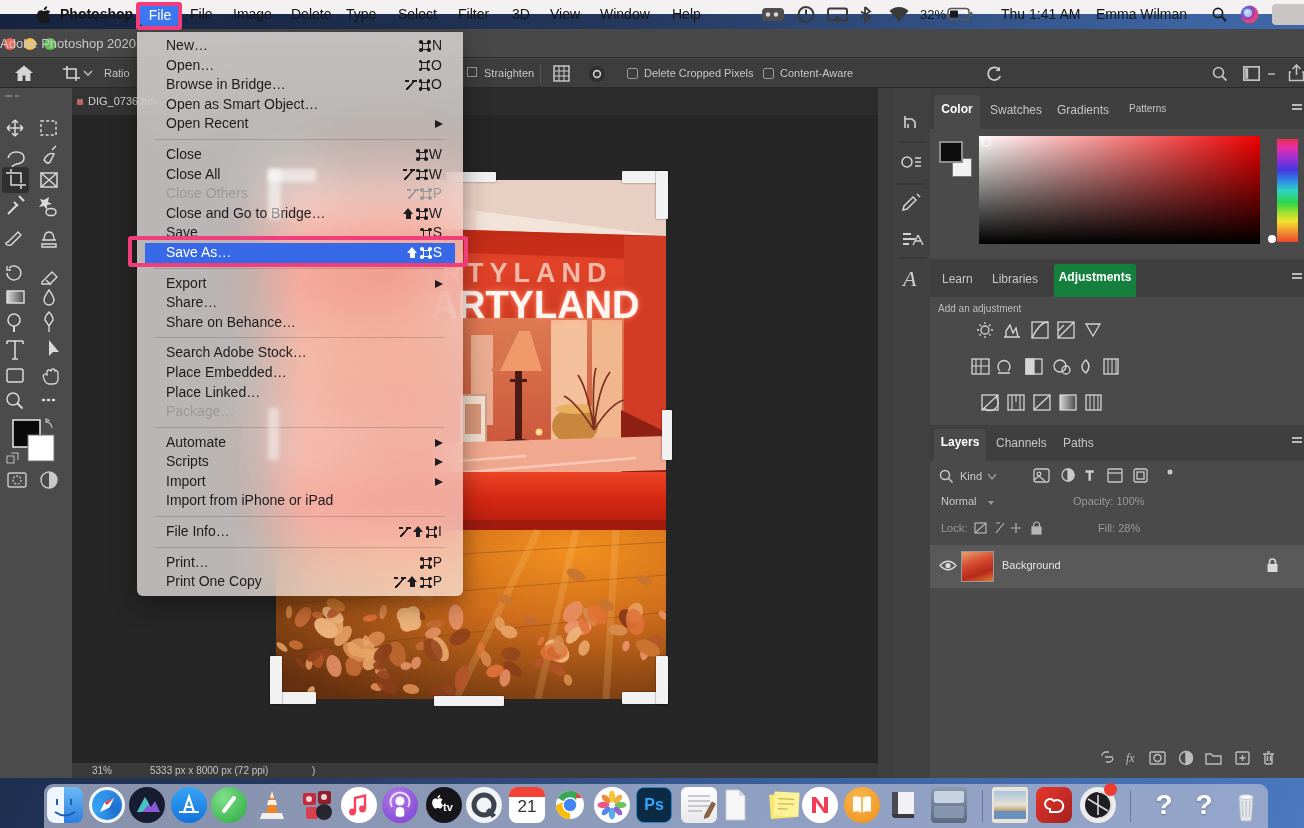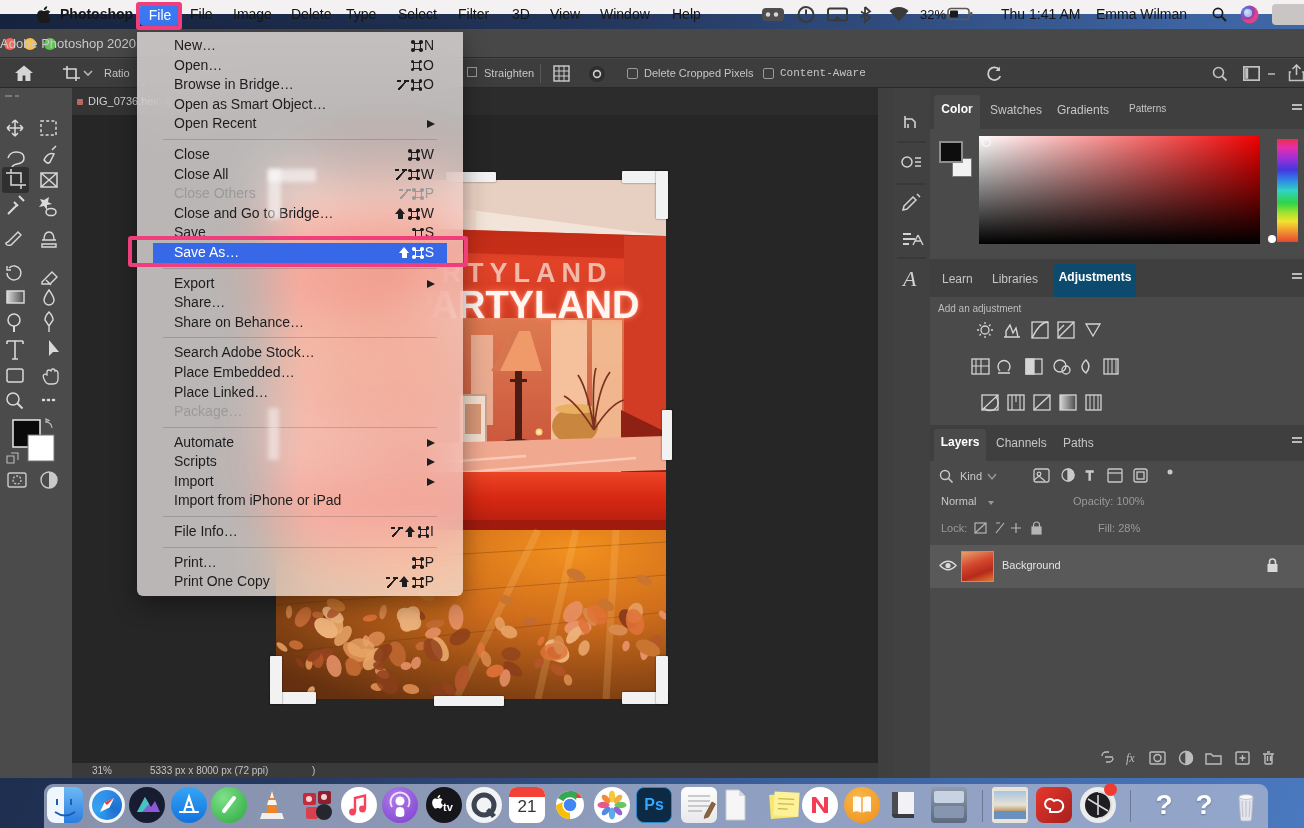--- a/index.html
+++ b/index.html
@@ -26,21 +26,21 @@
 #panels { position:absolute; left:930px; top:59px; width:374px; height:690px; background:#3a3a3a; }
 
 
 #photo { position:absolute; left:204px; top:92px; width:390px; height:519px; }
 
 
 .ch { position:absolute; background:#f2f2f2; border-radius:1px; box-shadow:0 0 2px rgba(0,0,0,.6); }
 
 
 #filemenu::before { content:""; position:absolute; inset:0; pointer-events:none; background:radial-gradient(ellipse 260px 240px at 78% 42%, rgba(235,120,100,0.42), rgba(235,120,100,0) 70%), radial-gradient(ellipse 300px 200px at 85% 75%, rgba(230,110,95,0.3), rgba(230,110,95,0) 70%); border-radius:0 0 6px 6px; }
-#filemenu { position:absolute; left:137px; top:32px; width:326px; background:rgba(242,238,237,0.72); backdrop-filter:blur(26px) saturate(1.7); border-radius:0 0 6px 6px; box-shadow:0 8px 24px rgba(0,0,0,.4); font-size:14px; color:#1d1d1f; padding:4px 16px; }
+#filemenu { position:absolute; left:137px; top:32px; width:326px; background:rgba(242,238,237,0.72); backdrop-filter:blur(26px) saturate(1.7); border-radius:0 0 6px 6px; box-shadow:0 8px 24px rgba(0,0,0,.4); font-size:14px; color:#1d1d1f; padding:4px 8px; }
 .mrow { height:19.6px; line-height:19.6px; padding:0 12px 0 21px; position:relative; white-space:nowrap; }
 .mrow .sc { position:absolute; right:13px; top:0; color:#1d1d1f; display:flex; align-items:center; height:19.6px; }
 .k { display:inline-block; position:relative; width:13px; height:12px; }
 .k.cmd::before { content:""; position:absolute; left:3px; top:3px; width:5px; height:5px; border:1.4px solid #1d1d1f; }
 .k.cmd::after { content:""; position:absolute; left:0.5px; top:0.5px; width:3.6px; height:3.6px; border-radius:50%; background:#1d1d1f; box-shadow:8px 0 0 #1d1d1f, 0 8px 0 #1d1d1f, 8px 8px 0 #1d1d1f; }
 .k.opt { background:linear-gradient(to bottom right, transparent 43%, #1d1d1f 45%, #1d1d1f 57%, transparent 59%); background-size:9px 10px; background-position:1px 1.5px; background-repeat:no-repeat; }
 .k.opt::before { content:""; position:absolute; left:0; top:1px; width:4px; height:1.7px; background:#1d1d1f; }
 .k.opt::after { content:""; position:absolute; right:1px; top:1px; width:5px; height:1.7px; background:#1d1d1f; }
 .k.shf::before { content:""; position:absolute; left:0.5px; top:0; width:0; height:0; border-left:5.5px solid transparent; border-right:5.5px solid transparent; border-bottom:6px solid #1d1d1f; }
 .k.shf::after { content:""; position:absolute; left:3.7px; top:6px; width:4.6px; height:5px; background:#1d1d1f; }
@@ -96,21 +96,21 @@
       <rect x="1" y="1" width="15" height="15" fill="none" stroke="#cfcfcf" stroke-width="1.4"></rect>
       <path d="M6 1v15 M11 1v15 M1 6h15 M1 11h15" stroke="#cfcfcf" stroke-width="1"></path>
     </svg>
     <svg class="abs" style="left:588px;top:6px;" width="18" height="18" viewBox="0 0 18 18">
       <circle cx="9" cy="9" r="8" fill="#2f2f2f"></circle>
       <circle cx="9" cy="9" r="3.4" fill="none" stroke="#cfcfcf" stroke-width="1.6"></circle>
     </svg>
     <div class="abs" style="left:627px;top:9px;width:11px;height:11px;border:1.3px solid #9a9a9a;border-radius:2px;"></div>
     <div class="abs t11" style="left:644px;top:8px;">Delete Cropped Pixels</div>
     <div class="abs" style="left:763px;top:9px;width:11px;height:11px;border:1.3px solid #9a9a9a;border-radius:2px;"></div>
-    <div class="abs t11" style="left:780px;top:8px;font-family:Liberation Mono, monospace;">Content-Aware</div>
+    <div class="abs t11" style="left:780px;top:8px;">Content-Aware</div>
     <svg class="abs" style="left:985px;top:6px;" width="18" height="18" viewBox="0 0 18 18">
       <path d="M14.5 5 A6.3 6.3 0 1 0 15.3 11" fill="none" stroke="#cfcfcf" stroke-width="1.8"></path>
       <path d="M14.9 1.5 L14.9 6 L10.5 6 Z" fill="#cfcfcf"></path>
     </svg>
     <svg class="abs" style="left:1212px;top:7px;" width="16" height="16" viewBox="0 0 16 16">
       <circle cx="6.5" cy="6.5" r="5" fill="none" stroke="#c2c2c2" stroke-width="1.6"></circle>
       <path d="M10.3 10.3 L14.5 14.5" stroke="#c2c2c2" stroke-width="1.8"></path>
     </svg>
     <svg class="abs" style="left:1243px;top:7px;" width="17" height="15" viewBox="0 0 17 15">
       <rect x="0.8" y="0.8" width="15.4" height="13.4" fill="none" stroke="#c2c2c2" stroke-width="1.8"></rect>
@@ -399,21 +399,21 @@
       <div class="abs" style="left:22px;top:29px;width:20px;height:19px;background:#f2f2f2;border:1px solid #777;"></div>
       <div class="abs" style="left:49px;top:7px;width:281px;height:108px;background:linear-gradient(to bottom, rgba(0,0,0,0) 0%, #000 100%), linear-gradient(to right, #ffffff 0%, #f00000 100%);"></div>
       <div class="abs" style="left:52px;top:9px;width:9px;height:9px;border:1.5px solid #fff;border-radius:50%;"></div>
       <div class="abs" style="left:347px;top:10px;width:21px;height:103px;background:linear-gradient(to bottom,#e8304a 0%,#e62ea8 8%,#a32fd4 18%,#4437e0 30%,#2f86e6 40%,#2fd4c3 50%,#2fd449 62%,#a5e22f 72%,#f2e22f 80%,#f29a2f 89%,#e8452f 100%);"></div>
       <div class="abs" style="left:338px;top:106px;width:8px;height:8px;background:#fff;border-radius:50%;"></div>
     </div>
 
     <div class="abs" style="left:0;top:171px;width:374px;height:38px;background:#3f3f3f;">
       <div class="abs t11" style="left:12px;top:13px;font-size:12px;">Learn</div>
       <div class="abs t11" style="left:62px;top:13px;font-size:12px;">Libraries</div>
-      <div class="abs" style="left:124px;top:5px;width:82px;height:33px;background:#0c4a6e;border-radius:3px 3px 0 0;color:#fff;font-weight:bold;font-size:12px;text-align:center;line-height:27px;">Adjustments</div>
+      <div class="abs" style="left:124px;top:5px;width:82px;height:33px;background:#15803d;border-radius:3px 3px 0 0;color:#fff;font-weight:bold;font-size:12px;text-align:center;line-height:27px;">Adjustments</div>
       <div class="abs" style="left:362px;top:14px;width:10px;height:2px;background:#bbb;box-shadow:0 4px 0 #bbb;"></div>
     </div>
     <div class="abs" style="left:0;top:209px;width:374px;height:128px;background:#4a4a4a;">
       <div class="abs" style="left:8px;top:6px;color:#bdbdbd;font-size:10px;">Add an adjustment</div>
       <svg class="abs" style="left:40px;top:22px;" width="300" height="100" viewBox="0 0 300 100">
         <g stroke="#d5d5d5" stroke-width="1.3" fill="none">
 
           <circle cx="15" cy="11" r="4"></circle>
               <path d="M15 3v2 M15 17v2 M7 11h2 M21 11h2 M9.5 5.5l1.5 1.5 M19 15l1.5 1.5 M9.5 16.5 l1.5-1.5 M19 7l1.5-1.5"></path>
           <path d="M36 18 v-6 l4 -6 3 8 3 -5 2 9 M34 18 h16" stroke-width="1.4"></path>

